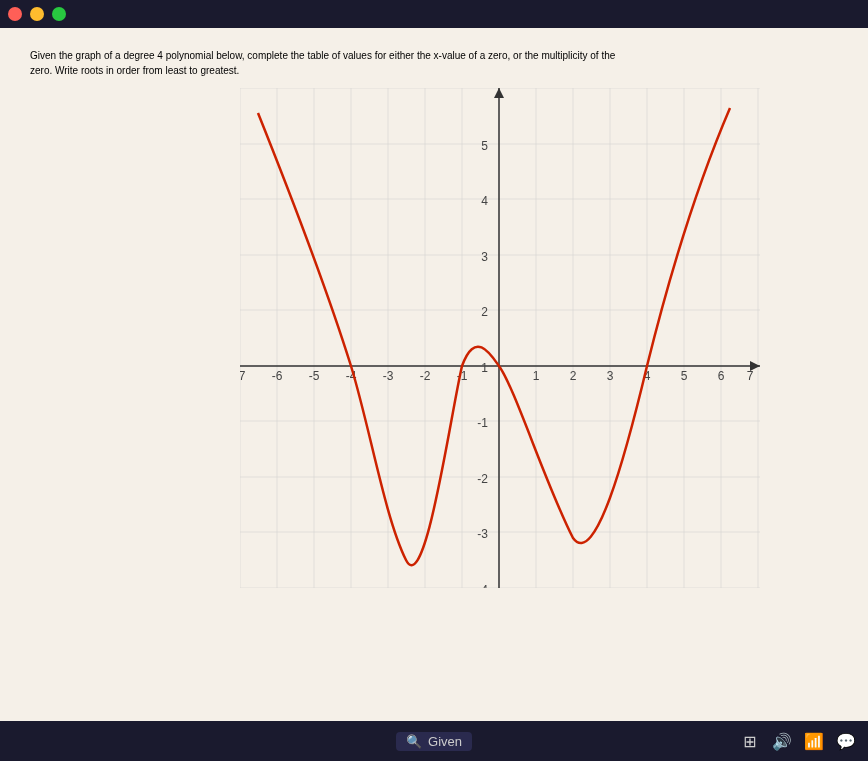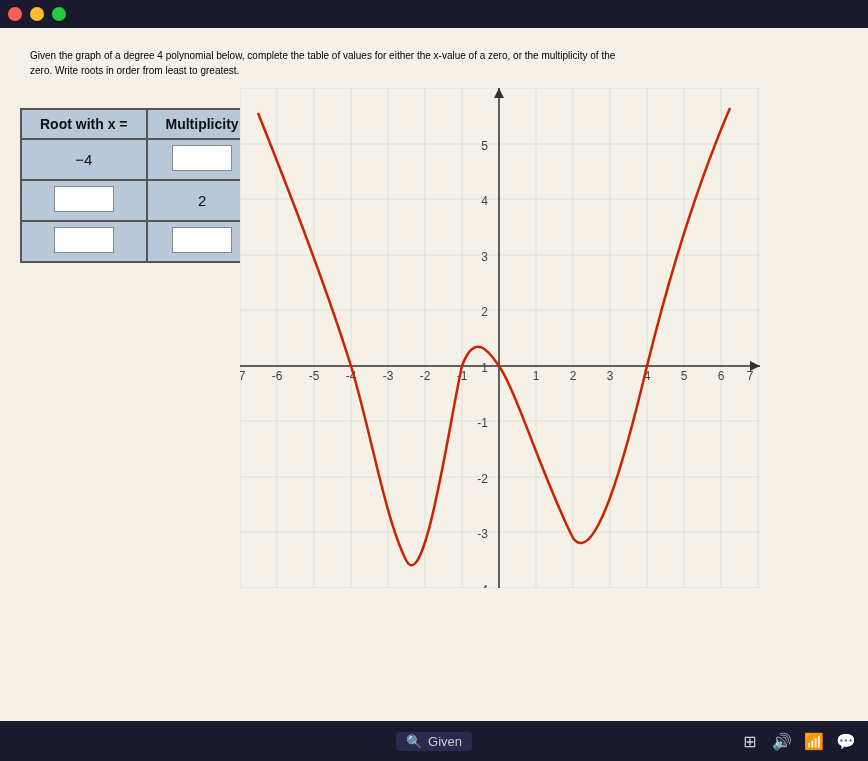--- a/index.html
+++ b/index.html
@@ -127,44 +127,20 @@
 
 <div class="top-bar">
   <span class="top-bar-btn" style="background:#ff5f57;"></span>
   <span class="top-bar-btn" style="background:#febc2e;"></span>
   <span class="top-bar-btn" style="background:#28c840;"></span>
 </div>
 
 <div class="main-content">
   <p class="instruction">Given the graph of a degree 4 polynomial below, complete the table of values for either the x-value of a zero, or the multiplicity of the zero. Write roots in order from least to greatest.</p>
 
-  <div class="table-area">
-    <table class="roots-table">
-      <thead>
-        <tr>
-          <th>Root with x =</th>
-          <th>Multiplicity</th>
-        </tr>
-      </thead>
-      <tbody>
-        <tr>
-          <td style="font-size:15px;">−4</td>
-          <td><div class="input-cell"></div></td>
-        </tr>
-        <tr>
-          <td><div class="input-cell"></div></td>
-          <td style="font-size:15px;">2</td>
-        </tr>
-        <tr>
-          <td><div class="input-cell"></div></td>
-          <td><div class="input-cell"></div></td>
-        </tr>
-      </tbody>
-    </table>
-  </div>
 
   <div class="graph-area">
     <svg width="520" height="500" viewBox="0 0 520 500">
 
       <rect width="520" height="500" fill="#f5f0e8"></rect>
 
       <defs>
         <style>
           .grid { stroke: #ccc; stroke-width: 0.5; }
           .axis { stroke: #333; stroke-width: 1.5; }

